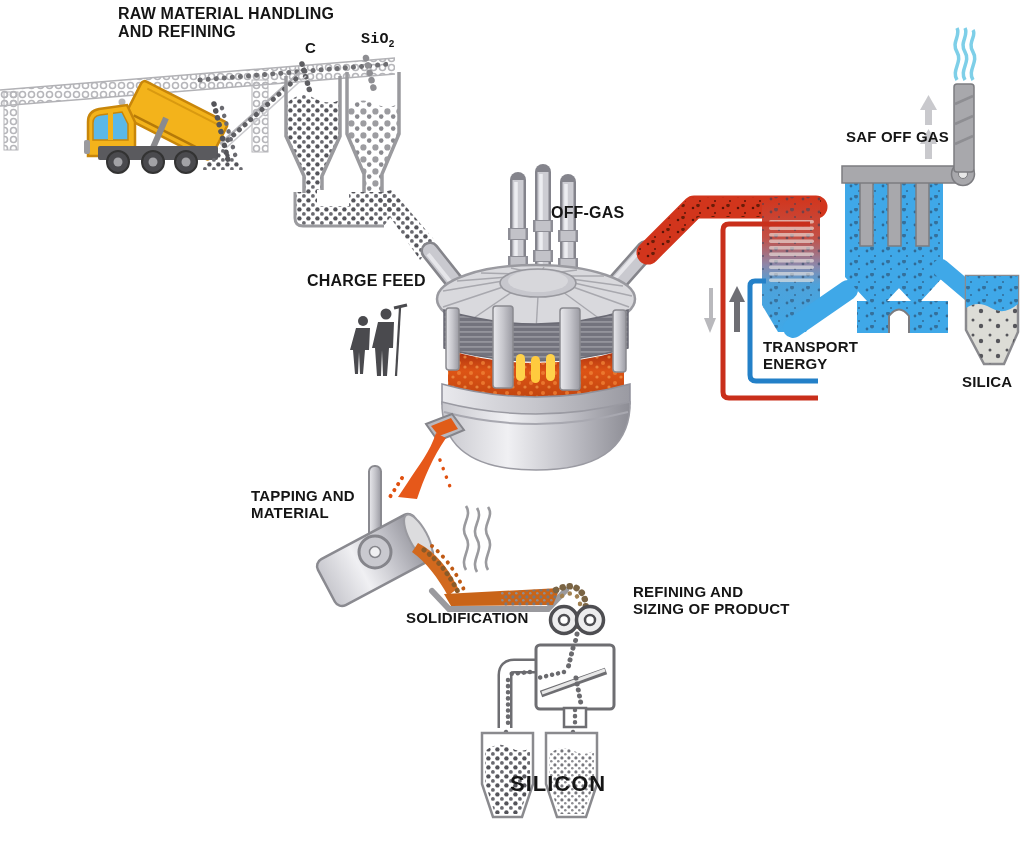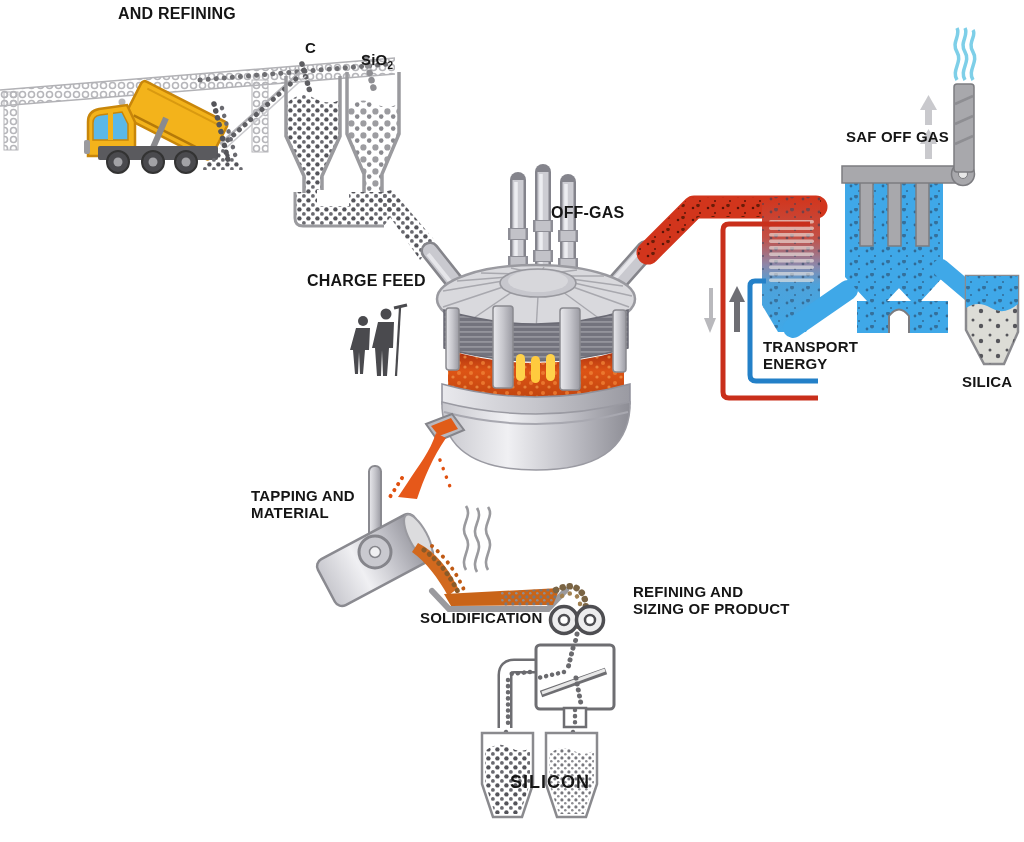--- a/index.html
+++ b/index.html
@@ -394,35 +394,36 @@
     <path d="M485,751 Q499,740 511,748 Q521,754 530,748 V783 L520,814 H495 L485,783 Z" fill="url(#patDotsDark)"></path>
   </g>
   <g>
     <path d="M546,733 H597 V784 L586,817 H557 L546,784 Z" fill="#ffffff" stroke="#8a8a8e" stroke-width="2.5"></path>
     <path d="M549,754 Q562,744 574,751 Q585,757 594,750 V783 L584,814 H559 L549,783 Z" fill="url(#patDotsMid)"></path>
   </g>
 </g>
 </svg>
 
 <div class="lbl big" style="left:118px;top:5px;">
+  <div>RAW MATERIAL HANDLING</div>
   <div>AND REFINING</div>
 </div>
 <div class="lbl" style="left:305px;top:40px;"><span>C</span></div>
-<div class="lbl" style="left:361px;top:52px;"><span>SiO</span><sub>2</sub></div>
+<div class="lbl" style="left:361px;top:32px;font-family:Liberation Mono, monospace;"><span>SiO</span><sub>2</sub></div>
 <div class="lbl big" style="left:307px;top:272px;">CHARGE FEED</div>
 <div class="lbl big" style="left:551px;top:204px;">OFF-GAS</div>
 <div class="lbl" style="left:846px;top:129px;">SAF OFF GAS</div>
 <div class="lbl" style="left:763px;top:339px;">
   <div>TRANSPORT</div>
   <div>ENERGY</div>
 </div>
 <div class="lbl" style="left:962px;top:374px;">SILICA</div>
 <div class="lbl" style="left:251px;top:488px;">
   <div>TAPPING AND</div>
   <div>MATERIAL</div>
 </div>
-<div class="lbl" style="left:420px;top:610px;">SOLIDIFICATION</div>
+<div class="lbl" style="left:406px;top:610px;">SOLIDIFICATION</div>
 <div class="lbl" style="left:633px;top:584px;">
   <div>REFINING AND</div>
   <div>SIZING OF PRODUCT</div>
 </div>
-<div class="lbl" style="left:510px;top:772px;font-size:18px;letter-spacing:1px;">SILICON</div>
+<div class="lbl" style="left:510px;top:772px;font-size:22px;letter-spacing:1px;">SILICON</div>
 </div>
 
 </body></html>

